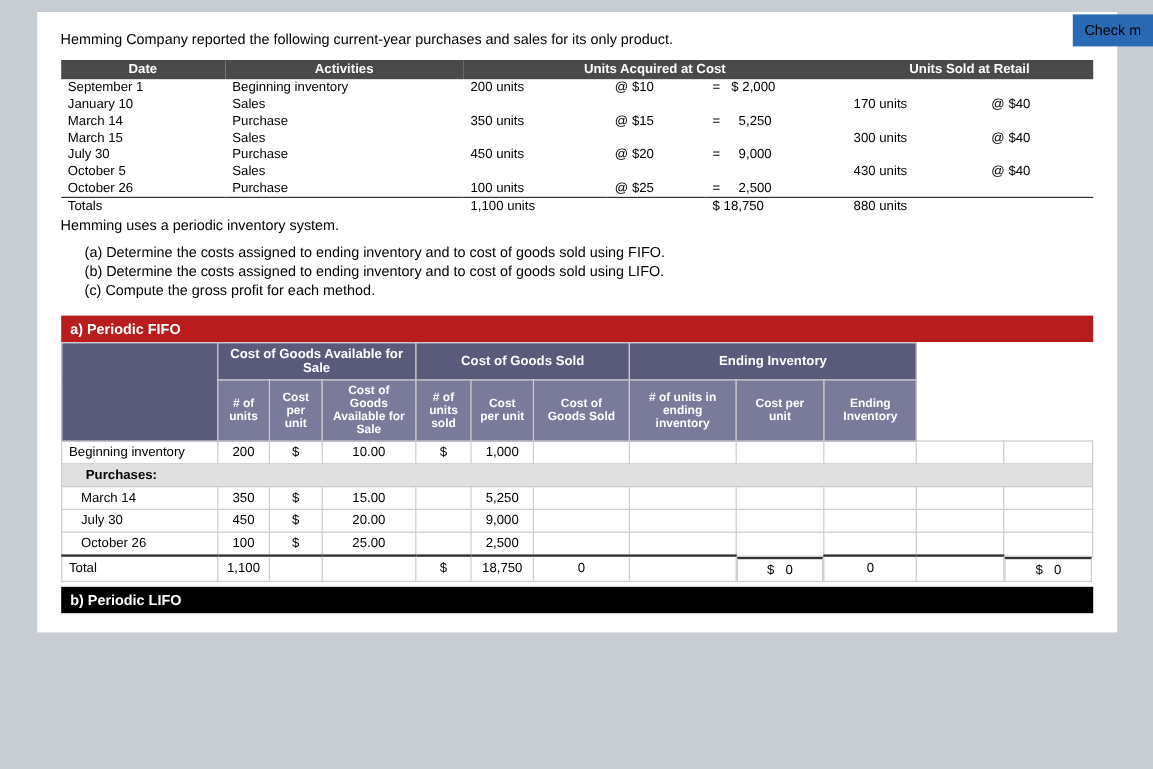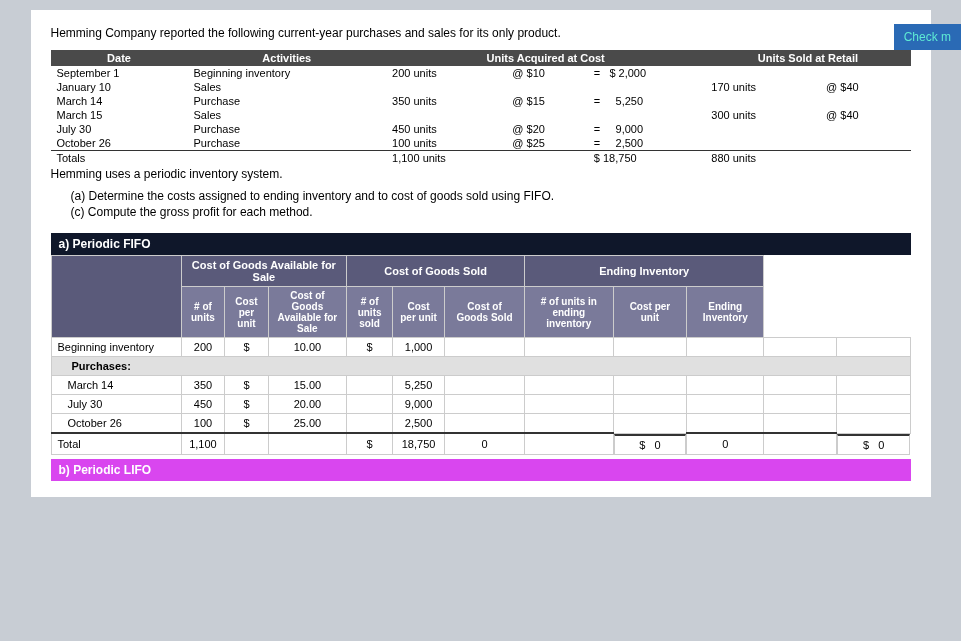--- a/index.html
+++ b/index.html
@@ -6,24 +6,24 @@
     body {
       font-family: Arial, sans-serif;
       font-size: 12px;
       background: #c8cdd4;
       width: 961px;
       min-height: 641px;
       padding: 10px;
     }
     .check-btn {
       position: fixed;
-      top: 24px;
+      top: 12px;
       right: 0;
       background: #2a6ab5;
-      color: #5eead4;
+      color: #000000;
       padding: 6px 10px;
       font-size: 12px;
       border: none;
       cursor: pointer;
     }
     .main-content {
       background: white;
       margin: 0 auto;
       padding: 16px 20px;
       max-width: 900px;
@@ -63,21 +63,21 @@
     }
     .questions {
       font-size: 12px;
       margin-bottom: 14px;
       padding-left: 20px;
     }
     .questions p {
       margin-bottom: 2px;
     }
     .section-header {
-      background: #0f172a;
+      background: #b91c1c;
       color: white;
       padding: 4px 8px;
       font-size: 12px;
       font-weight: bold;
       margin-bottom: 0;
     }
     .fifo-table {
       border-collapse: collapse;
       width: 100%;
       font-size: 11px;
@@ -118,21 +118,21 @@
       border: none;
       text-align: right;
       font-size: 11px;
       background: transparent;
     }
     .fifo-table .total-row td {
       border-top: 2px solid #333;
       font-weight: normal;
     }
     .b-section-header {
-      background: #d946ef;
+      background: #000000;
       color: white;
       padding: 4px 8px;
       font-size: 12px;
       font-weight: bold;
       margin-top: 4px;
     }
   </style>
 </head>
 <body>
 
@@ -190,20 +190,29 @@
       <tr>
         <td>July 30</td>
         <td>Purchase</td>
         <td>450 units</td>
         <td>@ $20</td>
         <td>=&nbsp;&nbsp;&nbsp;&nbsp;&nbsp;9,000</td>
         <td></td>
           <td></td>
       </tr>
       <tr>
+        <td>October 5</td>
+        <td>Sales</td>
+        <td></td>
+          <td></td>
+          <td></td>
+        <td>430 units</td>
+        <td>@ $40</td>
+      </tr>
+      <tr>
         <td>October 26</td>
         <td>Purchase</td>
         <td>100 units</td>
         <td>@ $25</td>
         <td>=&nbsp;&nbsp;&nbsp;&nbsp;&nbsp;2,500</td>
         <td></td>
           <td></td>
       </tr>
       <tr style="border-top:1px solid #333;">
         <td>Totals</td>
@@ -214,20 +223,21 @@
         <td style="border-top:1px solid #333;">880 units</td>
         <td></td>
       </tr>
     </tbody>
   </table>
 
   <p class="periodic-text">Hemming uses a periodic inventory system.</p>
 
   <div class="questions">
     <p>(a) Determine the costs assigned to ending inventory and to cost of goods sold using FIFO.</p>
+    <p>(b) Determine the costs assigned to ending inventory and to cost of goods sold using LIFO.</p>
     <p>(c) Compute the gross profit for each method.</p>
   </div>
 
   <div class="section-header">a) Periodic FIFO</div>
 
   <table class="fifo-table">
     <thead>
       <tr>
         <th rowspan="2" style="width:130px;"></th>
         <th colspan="3" class="section-group">Cost of Goods Available for Sale</th>

